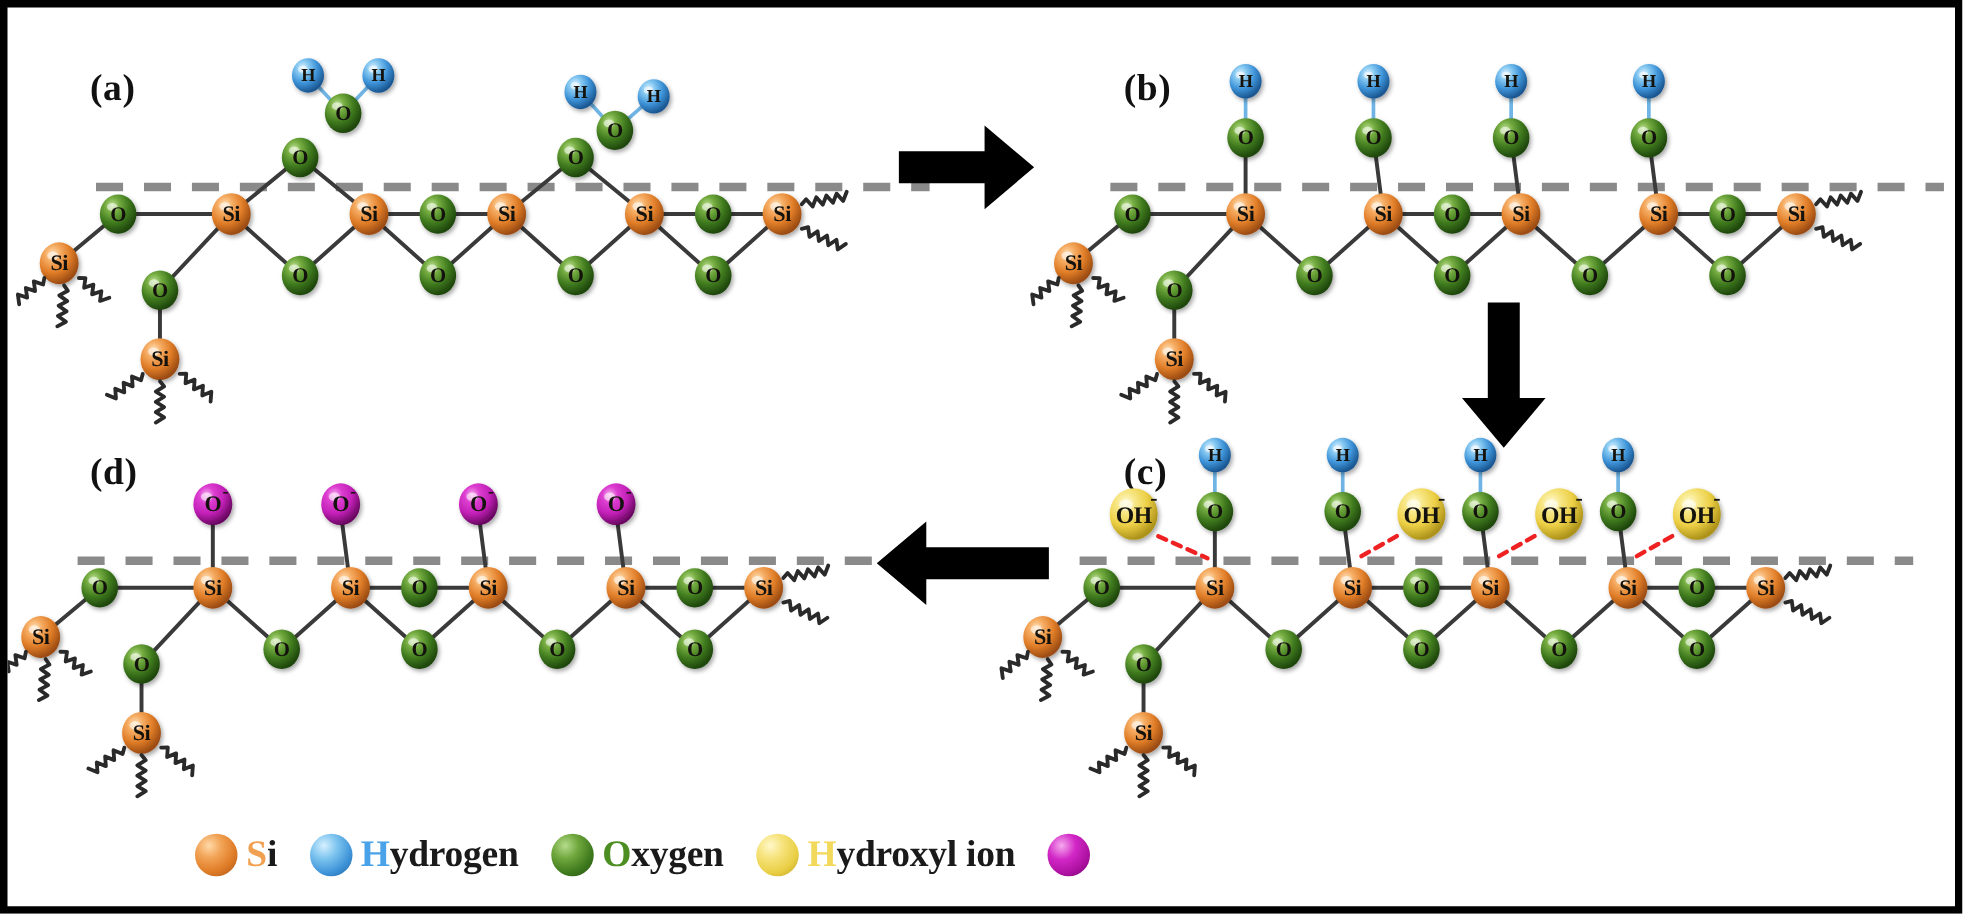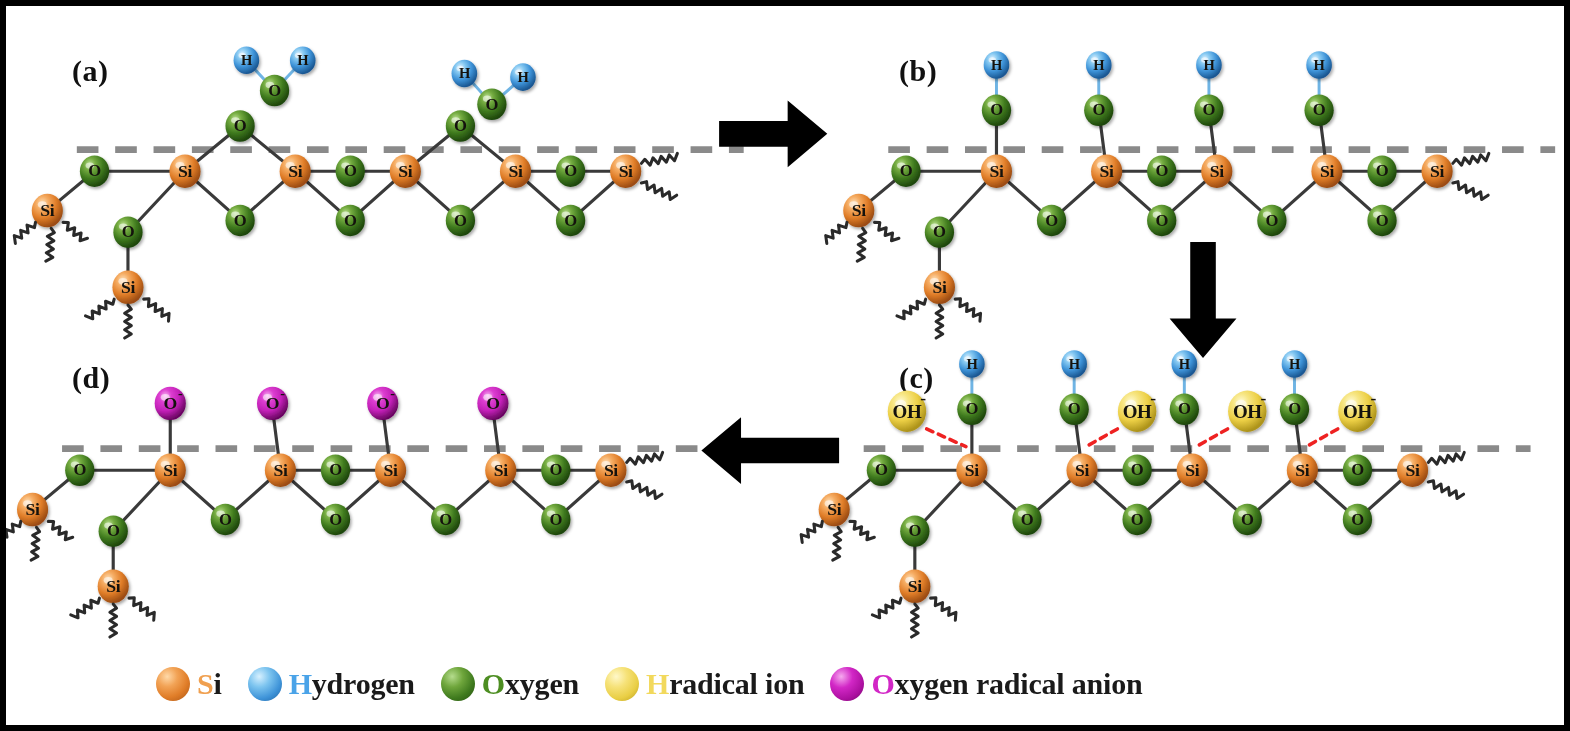--- a/index.html
+++ b/index.html
@@ -739,21 +739,20 @@
     <div class="legend-item">
       <div class="legend-sphere sph-h"></div>
       <div class="legend-text"><span class="ini" style="color:#4aa3e8">H</span><span>ydrogen</span></div>
     </div>
     <div class="legend-item">
       <div class="legend-sphere sph-ox"></div>
       <div class="legend-text"><span class="ini" style="color:#4d8e22">O</span><span>xygen</span></div>
     </div>
     <div class="legend-item">
       <div class="legend-sphere sph-oh"></div>
-      <div class="legend-text"><span class="ini" style="color:#f2d95c">H</span><span>radical ion</span></div>
+      <div class="legend-text"><span class="ini" style="color:#f2d95c">H</span><span>ydroxyl ion</span></div>
     </div>
     <div class="legend-item">
       <div class="legend-sphere sph-ora"></div>
-      <div class="legend-text"><span class="ini" style="color:#d227c6">O</span><span>xygen radical anion</span></div>
     </div>
   </div>
 
 </div>
 
 </body></html>

